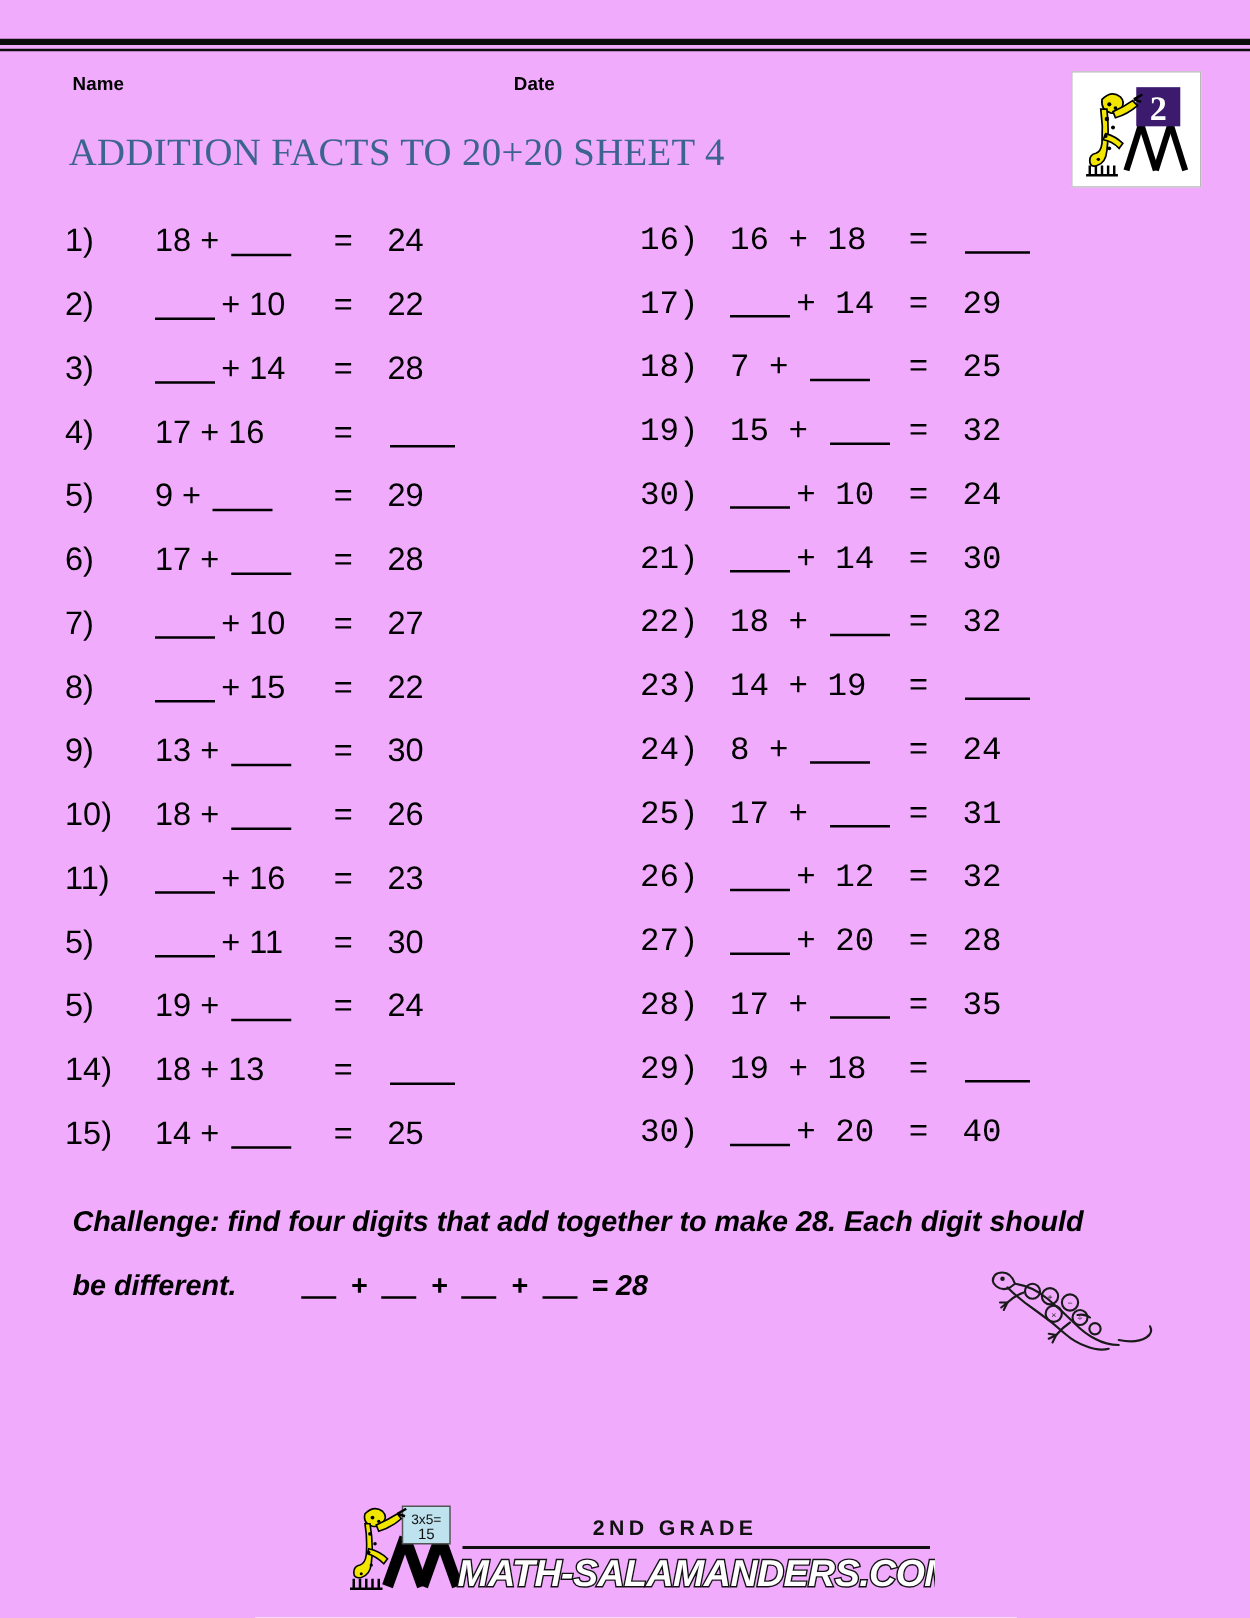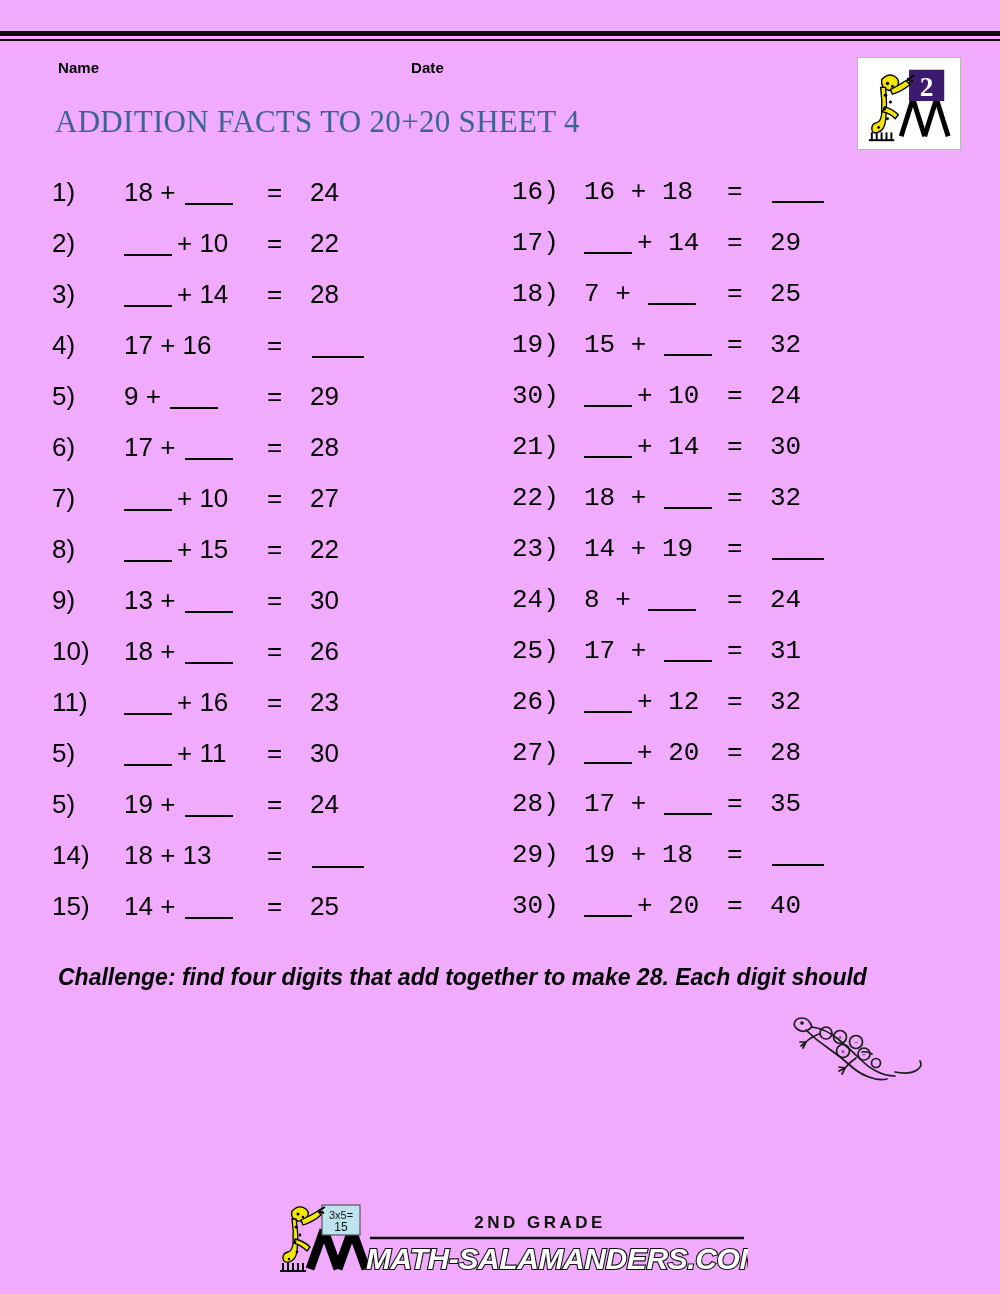--- a/index.html
+++ b/index.html
@@ -417,20 +417,32 @@
       <div class="prow">
         <span class="p-num">30)</span>
         <span class="p-expr"><span class="blank blank-lead"></span><span>+ 20</span></span>
         <span class="p-eq">=</span>
         <span class="p-res">40</span>
       </div>
     </div>
 
   <div class="challenge">
     <span>Challenge: find four digits that add together to make 28. Each digit should</span>
+    <span class="cline2">
+      <span>be different.</span>
+      <span class="chal-gap"></span>
+      <span class="sblank"></span>
+      <span>+</span>
+      <span class="sblank"></span>
+      <span>+</span>
+      <span class="sblank"></span>
+      <span>+</span>
+      <span class="sblank"></span>
+      <span>= 28</span>
+    </span>
   </div>
 
   <div class="sal-small">
     <svg viewBox="0 0 145 82" xmlns="http://www.w3.org/2000/svg">
       <g fill="none" stroke="#1a1a1a" stroke-width="1.7" stroke-linejoin="round" stroke-linecap="round">
 
         <path d="M10 16 q-4 5 1 9 q5 4 11 1 l4 -3 q-3 -9 -10 -9 q-4 0 -6 2 z"></path>
 
         <path d="M26 23 q14 2 26 12 q12 10 22 20 q8 8 16 12 q9 5 19 5"></path>
         <path d="M20 26 q10 10 22 18 q13 9 24 19 q8 7 17 10 q10 4 18 2"></path>

